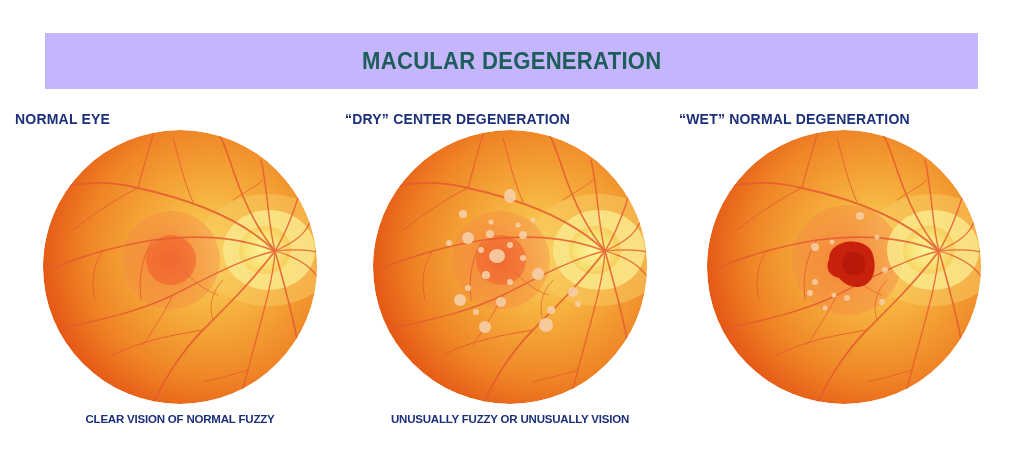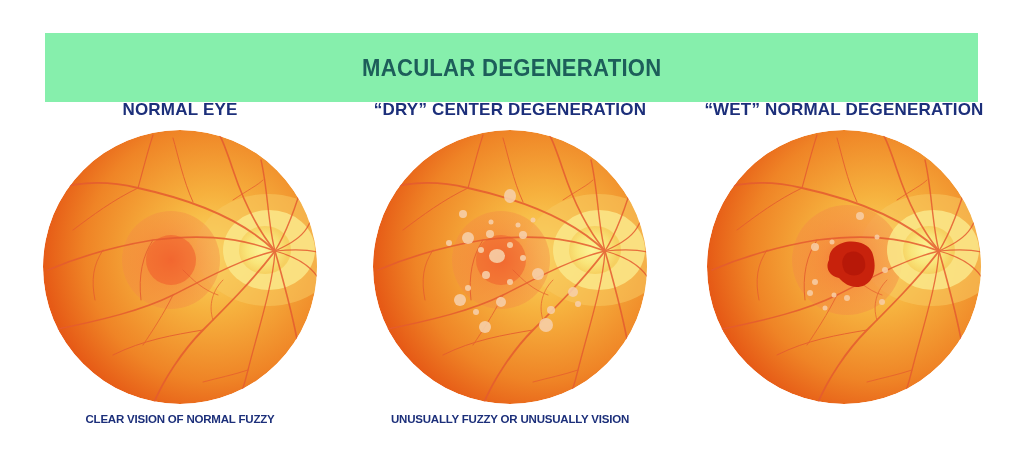--- a/index.html
+++ b/index.html
@@ -1,31 +1,31 @@
 <!DOCTYPE html>
 <html><head>
 <meta charset="utf-8">
 <style>
   html, body { margin: 0; padding: 0; }
   body {
     width: 1024px; height: 459px; background: #ffffff; position: relative; overflow: hidden;
     font-family: "Liberation Sans", "DejaVu Sans", sans-serif;
   }
   .banner {
-    position: absolute; left: 45px; top: 33px; width: 933px; height: 69px;
-    background: #86efac; display: flex; align-items: center; justify-content: center;
+    position: absolute; left: 45px; top: 33px; width: 933px; height: 56px;
+    background: #c4b5fd; display: flex; align-items: center; justify-content: center;
   }
   .banner-title {
     color: #1d5e5a; font-weight: bold; font-size: 24px; letter-spacing: 0.3px;
     transform: scaleX(0.92);
   }
   .panel { position: absolute; top: 100px; width: 330px; height: 340px; }
   .panel-title {
-    position: absolute; top: 0; left: 0; width: 100%; text-align: center;
-    color: #1c2f7a; font-weight: bold; font-size: 17px; letter-spacing: 0.2px;
+    position: absolute; top: 11px; left: 0; width: 100%; 
+    color: #1c2f7a; font-weight: bold; font-size: 14px; letter-spacing: 0.2px;
   }
   .panel-caption {
     position: absolute; top: 313px; left: 0; width: 100%; text-align: center;
     color: #1c2f7a; font-weight: bold; font-size: 11.5px; letter-spacing: -0.2px;
   }
   .eye { position: absolute; top: 30px; }
   #p1 { left: 15px; }
   #p2 { left: 345px; }
   #p3 { left: 679px; }
 </style>

